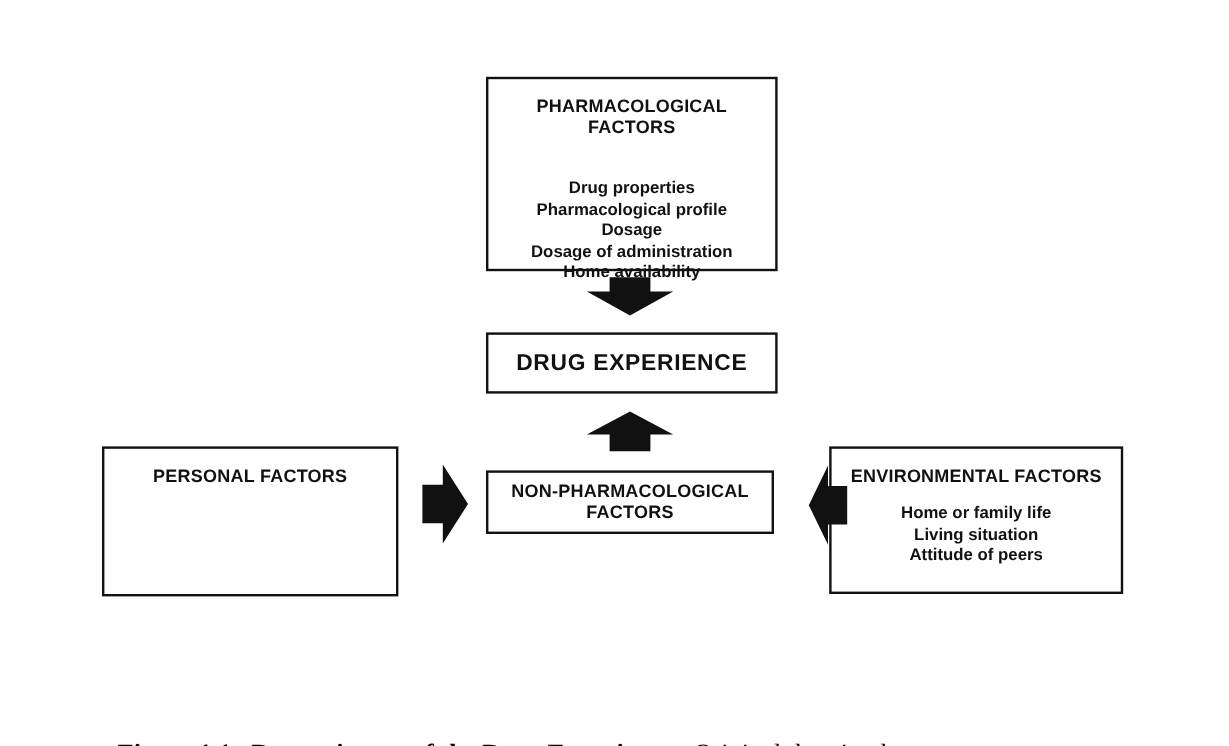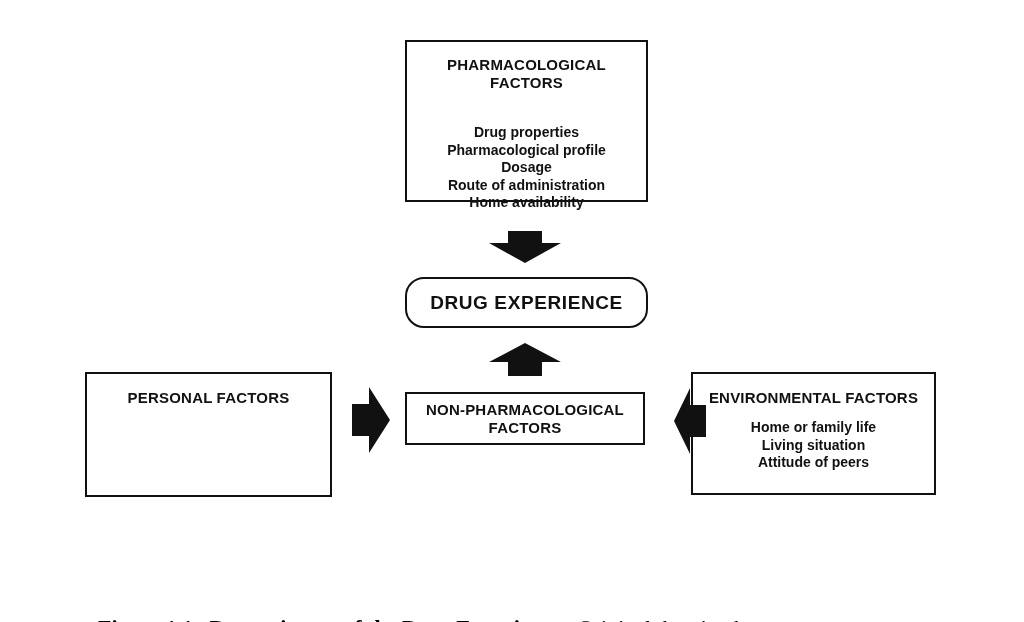--- a/index.html
+++ b/index.html
@@ -17,25 +17,25 @@
     box-sizing: border-box;
     border: 2px solid #111111;
     background: #ffffff;
     text-align: center;
     font-weight: bold;
   }
   .box-title { font-size: 15px; line-height: 18px; letter-spacing: 0.2px; }
   .box-items { margin-top: 32px; }
   .item { font-size: 14px; line-height: 17.5px; }
 
-  .box-pharm   { left: 405px; top: 40px;  width: 243px; height: 162px; padding-top: 14px; }
+  .box-pharm   { left: 405px; top: 64px;  width: 243px; height: 162px; padding-top: 14px; }
   .box-drugexp {
     left: 405px; top: 277px; width: 243px; height: 51px;
     display: flex; align-items: center; justify-content: center;
-    font-size: 19px; font-weight: bold; letter-spacing: 0.6px; border-radius: 19px;
+    font-size: 19px; font-weight: bold; letter-spacing: 0.6px;
   }
   .box-nonpharm {
     left: 405px; top: 392px; width: 240px; height: 53px;
     display: flex; flex-direction: column; align-items: center; justify-content: center;
   }
   .box-personal { left: 85px;  top: 372px; width: 247px; height: 125px; padding-top: 15px; }
   .box-env      { left: 691px; top: 372px; width: 245px; height: 123px; padding-top: 15px; }
   .box-personal .box-items, .box-env .box-items { margin-top: 12px; }
 
   .arrows {
@@ -64,21 +64,21 @@
 
   <div class="box box-pharm">
     <div class="box-title">
       <div>PHARMACOLOGICAL</div>
       <div>FACTORS</div>
     </div>
     <div class="box-items">
       <div class="item">Drug properties</div>
       <div class="item">Pharmacological profile</div>
       <div class="item">Dosage</div>
-      <div class="item">Route of administration</div>
+      <div class="item">Dosage of administration</div>
       <div class="item">Home availability</div>
     </div>
   </div>
 
   <div class="box box-drugexp">
     <span>DRUG EXPERIENCE</span>
   </div>
 
   <div class="box box-nonpharm">
     <div class="box-title">

